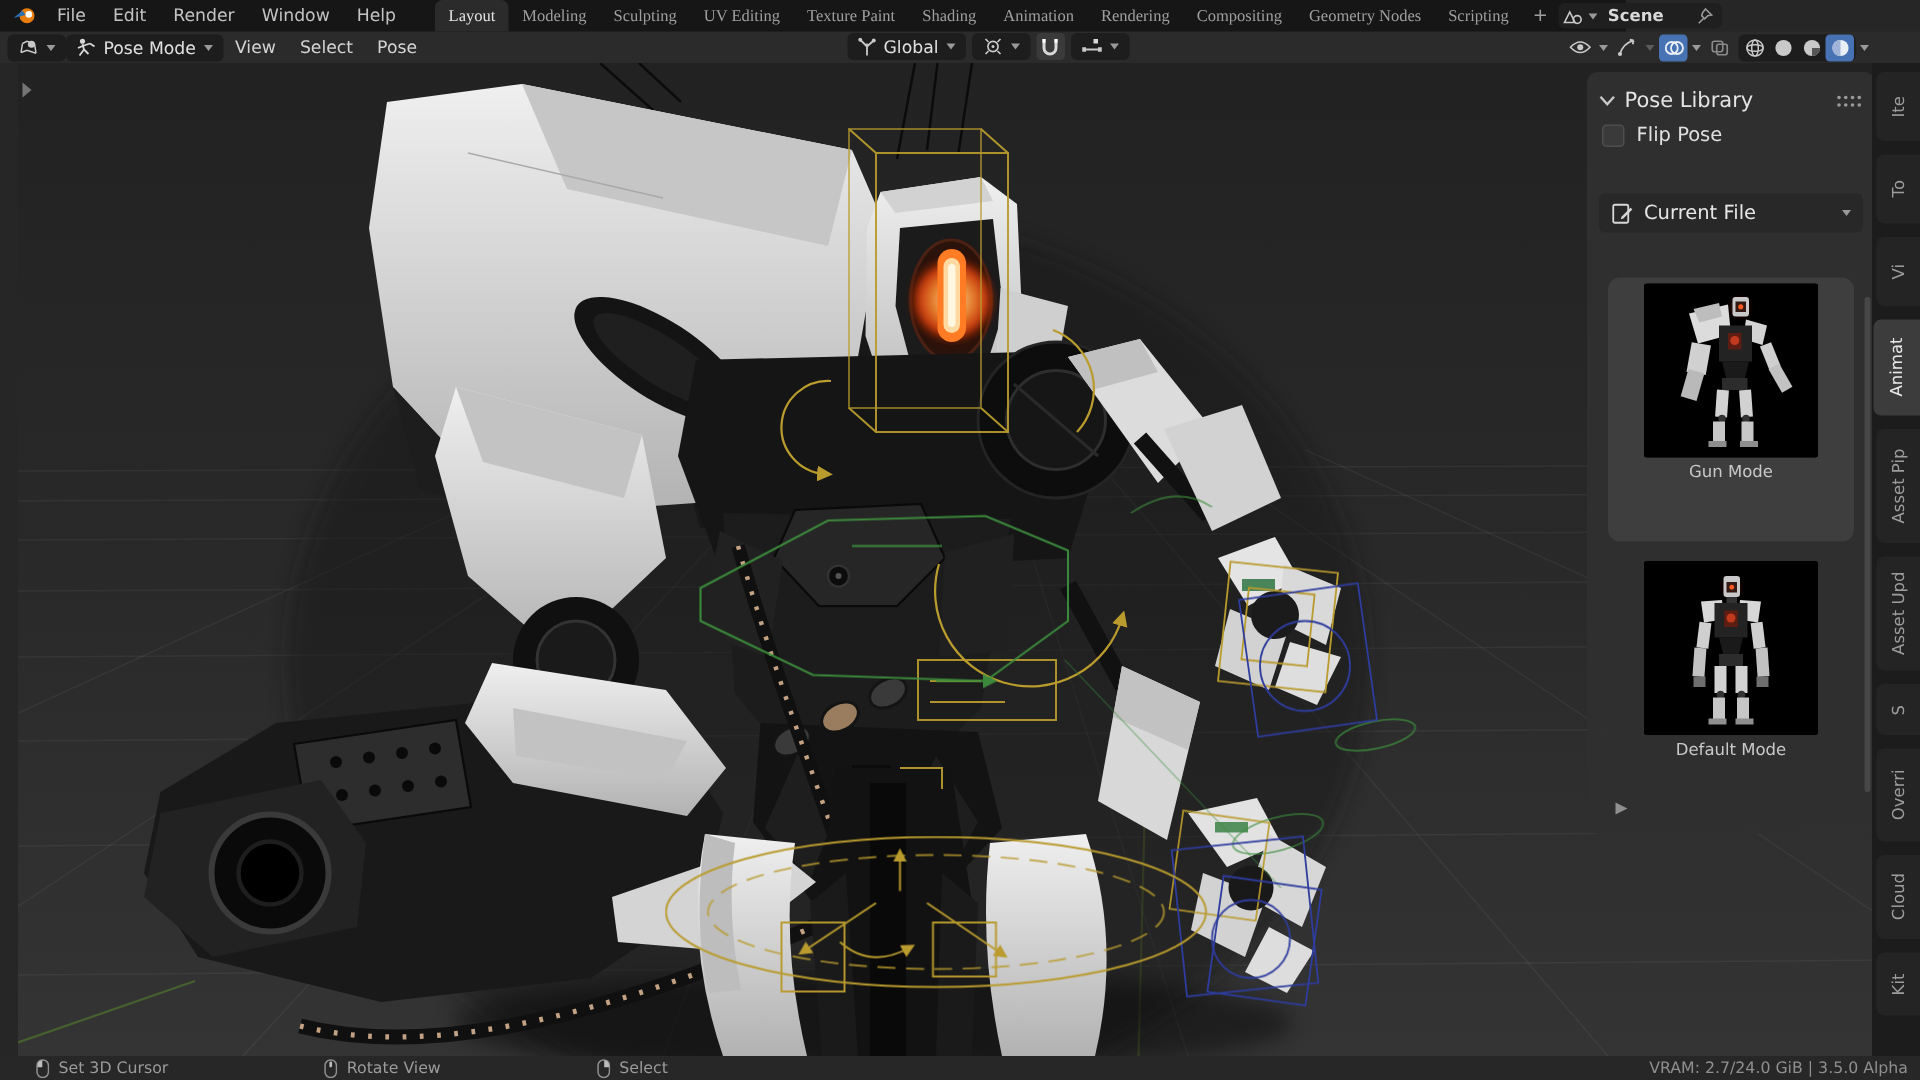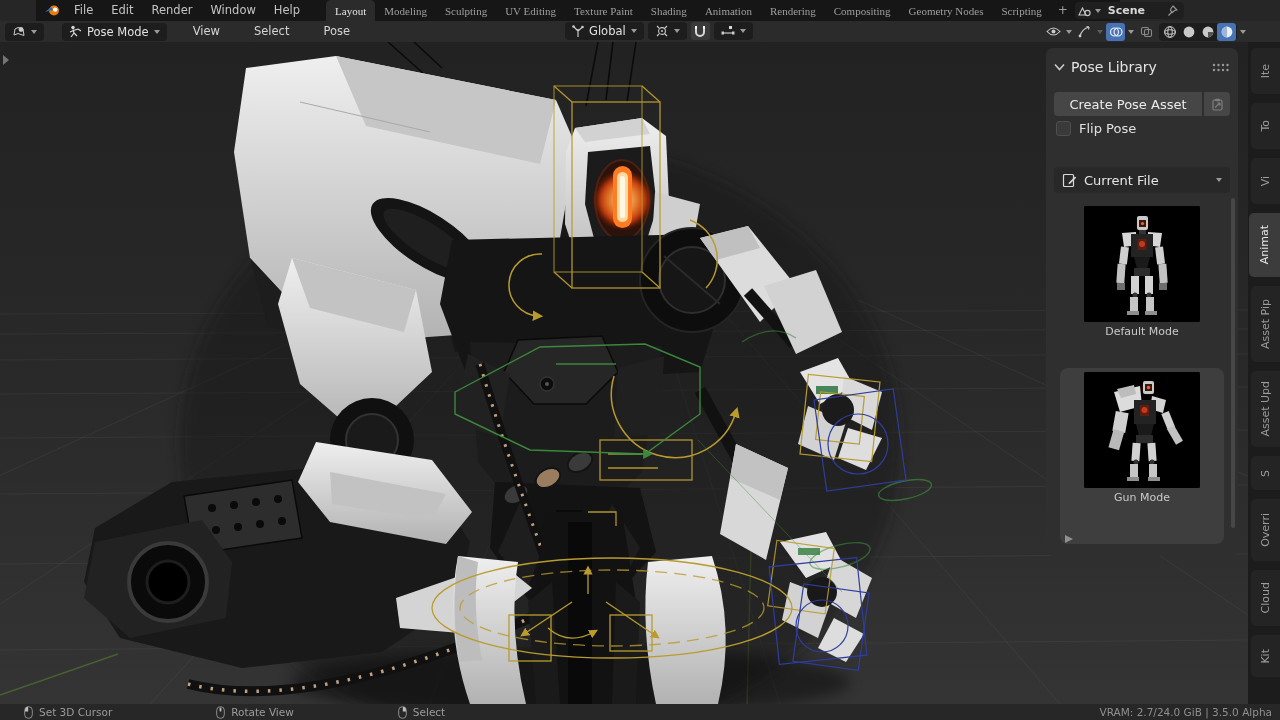--- a/index.html
+++ b/index.html
@@ -2,51 +2,51 @@
 <html><head>
 <meta charset="utf-8">
 <style>
   * { margin:0; padding:0; box-sizing:border-box; }
   html,body { width:1280px; height:720px; overflow:hidden; background:#000; }
   body { font-family:"DejaVu Sans","Liberation Sans",sans-serif; -webkit-font-smoothing:antialiased; }
   .screen { position:relative; width:1280px; height:720px; background:#262626; overflow:hidden; }
 
   
   .topbar { position:absolute; top:0; left:0; width:1084px; height:21px; background:#161616;
-            display:flex; align-items:center; font-size:11.5px; color:#c3c3c3; z-index:30;margin-left:36px; }
+            display:flex; align-items:center; font-size:11.5px; color:#c3c3c3; z-index:30; }
   .tb-left { display:flex; align-items:center; gap:2px; padding-left:6px; }
   .blender-logo { width:20px; height:16px; display:flex; align-items:center; justify-content:center; margin-right:2px; }
   .menu { padding:0 8px; height:21px; line-height:21px; cursor:default; }
   .ws-tabs { display:flex; align-items:flex-end; height:21px; margin-left:18px; }
   .ws-tab { padding:0 9px; height:21px; line-height:22px; font-size:11px; color:#9f9f9f;
             border-radius:5px 5px 0 0; white-space:nowrap;font-family:Liberation Serif, serif; }
   .ws-tab.active { background:#2b2b2b; color:#e4e4e4; }
   .ws-add { padding:0 7px; color:#9f9f9f; font-size:12px; line-height:21px; }
   .tb-right { margin-left:auto; display:flex; align-items:center; gap:6px; padding-right:6px; }
   .selector { display:flex; align-items:center; height:17px; background:#1f1f1f; border-radius:4px; padding:0 3px; gap:3px; }
   .sel-label { font-size:11px; color:#d8d8d8; padding:0 4px; min-width:58px;font-weight:bold; }
   .mini-btn { width:16px; height:15px; display:flex; align-items:center; justify-content:center; border-radius:3px; }
 
   
   .toolheader { position:absolute; top:21px; left:0; width:1280px; height:21px; background:#2b2b2b;
                 display:flex; align-items:center; font-size:11.5px; color:#d8d8d8; z-index:29; }
-  .th-left { display:flex; align-items:center; gap:18px; padding-left:5px; }
+  .th-left { display:flex; align-items:center; gap:0; padding-left:5px; }
   .pill { display:flex; align-items:center; gap:5px; background:#1d1d1d; border-radius:4px; height:18px; padding:0 7px; }
   .pill .lbl { font-size:11.5px; color:#e0e0e0; }
   .th-menu { padding:0 8px; height:21px; line-height:21px; color:#d4d4d4; }
   .th-center { position:absolute; left:565px; top:1px; display:flex; align-items:center; gap:4px; }
   .th-right { margin-left:auto; display:flex; align-items:center; gap:3px; padding-right:34px; }
   .ibtn { height:18px; min-width:19px; padding:0 2px; display:flex; align-items:center; justify-content:center; border-radius:3px; }
   .ibtn.on { background:#4772b3; }
   .shgrp { display:flex; align-items:center; background:#1d1d1d; border-radius:4px; padding:0 1px; height:18px; }
   .chv { width:0; height:0; border-left:3px solid transparent; border-right:3px solid transparent; border-top:4px solid #9a9a9a; }
   .chv.dim { border-top-color:#5c5c5c; }
 
   
-  .viewport { position:absolute; top:42px; left:0; width:1248px; height:662px; background:#262626; overflow:hidden; }
+  .viewport { position:absolute; top:42px; left:12px; width:1248px; height:662px; background:#262626; overflow:hidden; }
   .vp-expand { position:absolute; left:2px; top:12px; opacity:.8; }
 
   
   .pose-panel { position:absolute; left:1046px; top:6px; width:192px; height:508px;
                 background:rgba(48,48,48,.97); border-radius:7px; padding:8px; color:#dedede; z-index:10; }
   .pp-header { display:flex; align-items:center; gap:6px; height:22px; }
   .pp-title { font-size:14px; color:#e4e4e4; flex:1; }
   .pp-row-create { display:flex; margin-top:14px; }
   .btn-create { flex:1; height:24px; background:#464646; border-radius:4px 0 0 4px; display:flex; align-items:center;
                 justify-content:center; font-size:13px; color:#ececec; }
@@ -518,43 +518,64 @@
               <circle cx="11" cy="2" r="1.2"></circle>
               <circle cx="15.5" cy="2" r="1.2"></circle>
             <circle cx="2" cy="7" r="1.2"></circle>
               <circle cx="6.5" cy="7" r="1.2"></circle>
               <circle cx="11" cy="7" r="1.2"></circle>
               <circle cx="15.5" cy="7" r="1.2"></circle>
           </g>
         </svg>
       </div>
 
-      <div class="pp-row-create">
-        <div class="btn-create">Create Pose Asset</div>
-        <div class="btn-create-icon">
-          <svg width="13" height="13" viewBox="0 0 13 13">
-            <rect x="2" y="2" width="9" height="10" rx="1.5" fill="none" stroke="#7e7e7e" stroke-width="1.2"></rect>
-            <rect x="4" y="0.8" width="5" height="2.4" rx="1" fill="#7e7e7e"></rect>
-            <path d="M4,9.5 L9,5 M9,5 L6.5,5 M9,5 L9,7.5" stroke="#7e7e7e" stroke-width="1.2" fill="none"></path>
-          </svg>
-        </div>
-      </div>
 
       <div class="pp-row-flip">
         <span class="checkbox"></span>
         <span class="flip-label">Flip Pose</span>
       </div>
 
       <div class="pp-dropdown">
         <svg width="15" height="15" viewBox="0 0 15 15">
           <rect x="1.5" y="1.5" width="10" height="12" rx="1" fill="none" stroke="#d8d8d8" stroke-width="1.2"></rect>
           <path d="M7,9.5 L13,3.5 L14.2,4.7 L8.2,10.7 L6.5,11.2 Z" fill="#d8d8d8"></path>
         </svg>
         <span class="pp-dd-label">Current File</span>
         <span class="chv"></span>
+      </div>
+
+      <div class="asset-cell selected">
+        <svg class="thumb" viewBox="0 0 116 116">
+          <rect width="116" height="116" fill="#000"></rect>
+          <circle cx="64" cy="16" r="5.5" fill="#5a1408" filter="url(#b2)"></circle>
+          <rect x="59" y="9" width="11" height="13" rx="2" fill="#c9c9c9"></rect>
+          <rect x="61" y="12" width="7" height="7" fill="#341a12"></rect>
+          <circle cx="64.5" cy="15.5" r="1.7" fill="#ff5a22"></circle>
+          <path d="M30,20 L56,14 L58,34 L36,40 Z" fill="#dcdcdc"></path>
+          <path d="M33,17 L50,13 L52,22 L37,26 Z" fill="#bdbdbd"></path>
+          <path d="M68,24 L82,28 L79,41 L66,37 Z" fill="#d4d4d4"></path>
+          <rect x="50" y="28" width="22" height="24" fill="#232323"></rect>
+          <rect x="56" y="33" width="9" height="11" fill="#5e1d12"></rect>
+          <circle cx="60.5" cy="38" r="3" fill="#c23a1e"></circle>
+          <rect x="30" y="40" width="13" height="20" fill="#d0d0d0" transform="rotate(10 36 50)"></rect>
+          <rect x="27" y="58" width="11" height="19" fill="#b9b9b9" transform="rotate(16 32 67)"></rect>
+          <rect x="80" y="40" width="8" height="17" fill="#cfcfcf" transform="rotate(-22 84 48)"></rect>
+          <rect x="87" y="54" width="8" height="18" fill="#c2c2c2" transform="rotate(-30 91 63)"></rect>
+          <path d="M52,52 L70,52 L67,64 L55,64 Z" fill="#1a1a1a"></path>
+          <rect x="52" y="63" width="17" height="8" fill="#2c2c2c"></rect>
+          <rect x="48" y="71" width="8" height="18" fill="#d2d2d2" transform="rotate(4 52 80)"></rect>
+          <rect x="64" y="71" width="8" height="18" fill="#d2d2d2" transform="rotate(-4 68 80)"></rect>
+          <circle cx="52" cy="90" r="2.5" fill="#333"></circle>
+            <circle cx="68" cy="90" r="2.5" fill="#333"></circle>
+          <rect x="46" y="92" width="8" height="14" fill="#c6c6c6"></rect>
+          <rect x="65" y="92" width="8" height="14" fill="#c6c6c6"></rect>
+          <rect x="43" y="105" width="12" height="4" fill="#8e8e8e"></rect>
+          <rect x="64" y="105" width="12" height="4" fill="#8e8e8e"></rect>
+        </svg>
+        <div class="thumb-label">Gun Mode</div>
       </div>
 
       <div class="asset-cell">
         <svg class="thumb" viewBox="0 0 116 116">
           <rect width="116" height="116" fill="#000"></rect>
           <circle cx="58.5" cy="18" r="5" fill="#5a1408" filter="url(#b2)"></circle>
           <rect x="53" y="10" width="11" height="14" rx="2" fill="#c9c9c9"></rect>
           <rect x="55" y="14" width="7" height="7" fill="#341a12"></rect>
           <circle cx="58.5" cy="17.5" r="1.6" fill="#ff5a22"></circle>
           <rect x="55" y="24" width="7" height="4" fill="#333"></rect>
@@ -576,51 +597,20 @@
           <circle cx="51" cy="89" r="2.5" fill="#333"></circle>
             <circle cx="65" cy="89" r="2.5" fill="#333"></circle>
           <rect x="46" y="91" width="8" height="15" fill="#c6c6c6"></rect>
           <rect x="62" y="91" width="8" height="15" fill="#c6c6c6"></rect>
           <rect x="43" y="105" width="12" height="4" fill="#8e8e8e"></rect>
           <rect x="61" y="105" width="12" height="4" fill="#8e8e8e"></rect>
         </svg>
         <div class="thumb-label">Default Mode</div>
       </div>
 
-      <div class="asset-cell selected">
-        <svg class="thumb" viewBox="0 0 116 116">
-          <rect width="116" height="116" fill="#000"></rect>
-          <circle cx="64" cy="16" r="5.5" fill="#5a1408" filter="url(#b2)"></circle>
-          <rect x="59" y="9" width="11" height="13" rx="2" fill="#c9c9c9"></rect>
-          <rect x="61" y="12" width="7" height="7" fill="#341a12"></rect>
-          <circle cx="64.5" cy="15.5" r="1.7" fill="#ff5a22"></circle>
-          <path d="M30,20 L56,14 L58,34 L36,40 Z" fill="#dcdcdc"></path>
-          <path d="M33,17 L50,13 L52,22 L37,26 Z" fill="#bdbdbd"></path>
-          <path d="M68,24 L82,28 L79,41 L66,37 Z" fill="#d4d4d4"></path>
-          <rect x="50" y="28" width="22" height="24" fill="#232323"></rect>
-          <rect x="56" y="33" width="9" height="11" fill="#5e1d12"></rect>
-          <circle cx="60.5" cy="38" r="3" fill="#c23a1e"></circle>
-          <rect x="30" y="40" width="13" height="20" fill="#d0d0d0" transform="rotate(10 36 50)"></rect>
-          <rect x="27" y="58" width="11" height="19" fill="#b9b9b9" transform="rotate(16 32 67)"></rect>
-          <rect x="80" y="40" width="8" height="17" fill="#cfcfcf" transform="rotate(-22 84 48)"></rect>
-          <rect x="87" y="54" width="8" height="18" fill="#c2c2c2" transform="rotate(-30 91 63)"></rect>
-          <path d="M52,52 L70,52 L67,64 L55,64 Z" fill="#1a1a1a"></path>
-          <rect x="52" y="63" width="17" height="8" fill="#2c2c2c"></rect>
-          <rect x="48" y="71" width="8" height="18" fill="#d2d2d2" transform="rotate(4 52 80)"></rect>
-          <rect x="64" y="71" width="8" height="18" fill="#d2d2d2" transform="rotate(-4 68 80)"></rect>
-          <circle cx="52" cy="90" r="2.5" fill="#333"></circle>
-            <circle cx="68" cy="90" r="2.5" fill="#333"></circle>
-          <rect x="46" y="92" width="8" height="14" fill="#c6c6c6"></rect>
-          <rect x="65" y="92" width="8" height="14" fill="#c6c6c6"></rect>
-          <rect x="43" y="105" width="12" height="4" fill="#8e8e8e"></rect>
-          <rect x="64" y="105" width="12" height="4" fill="#8e8e8e"></rect>
-        </svg>
-        <div class="thumb-label">Gun Mode</div>
-      </div>
-
       <span class="pp-expand">
         <svg width="10" height="10" viewBox="0 0 10 10">
           <path d="M1,1 L9,5 L1,9 Z" fill="#8f8f8f"></path>
         </svg>
       </span>
       <span class="pp-scroll"></span>
     </aside>
   </div>
 
   <nav class="sidetabs">

